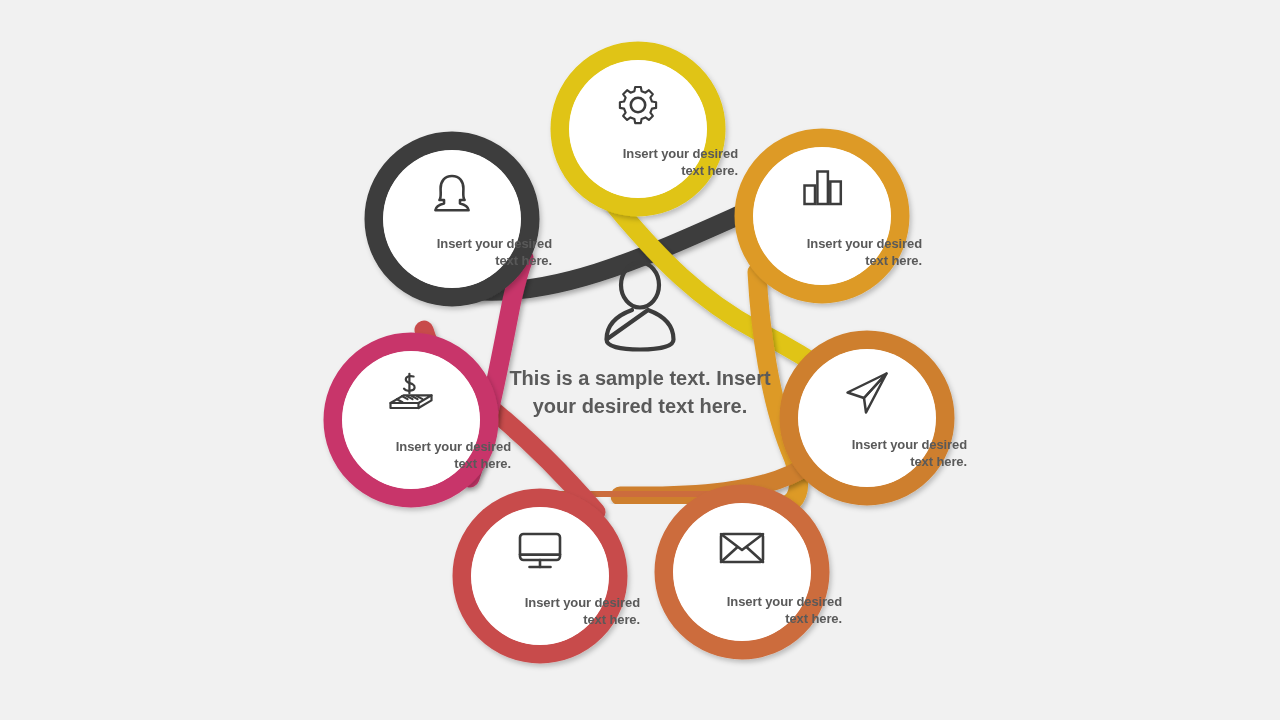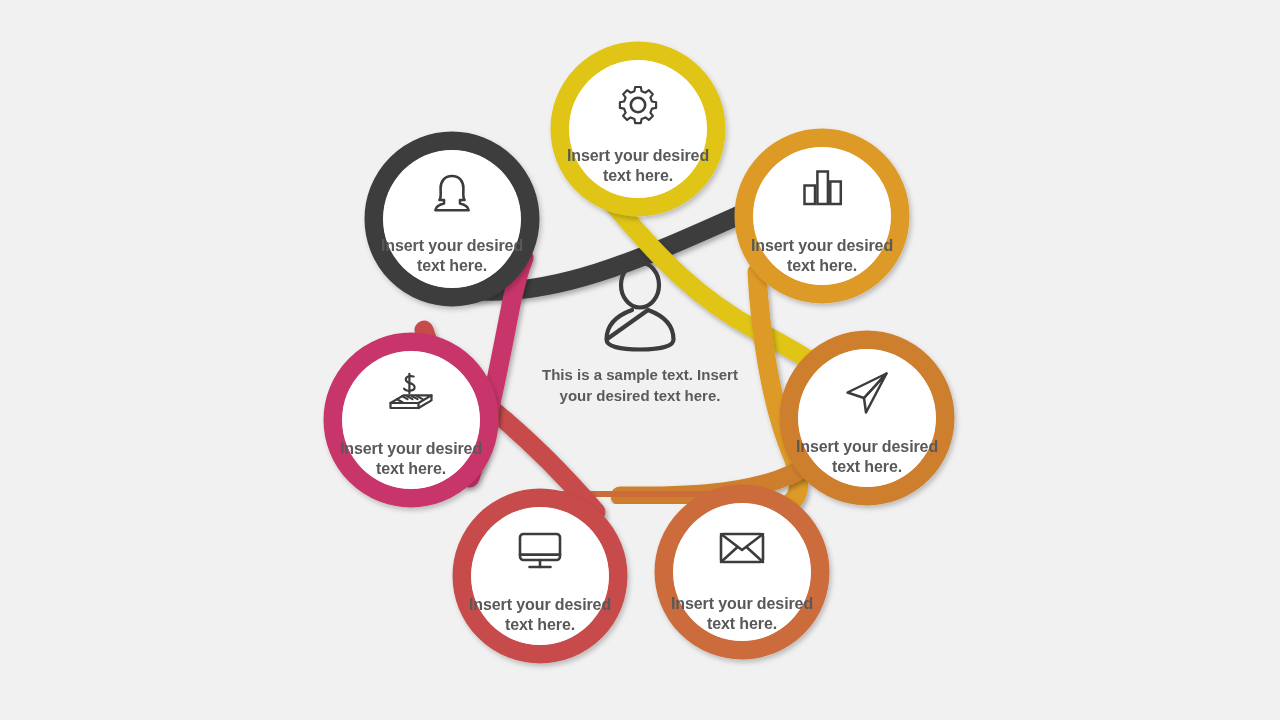--- a/index.html
+++ b/index.html
@@ -21,35 +21,35 @@
   }
   #diagram {
     position: absolute;
     left: 0;
     top: 0;
     width: 1280px;
     height: 720px;
   }
   .node-label {
     position: absolute;
-    text-align: center;
+    text-align: right;
     font-family: "Liberation Sans", sans-serif;
-    font-size: 16px;
+    font-size: 13px;
     font-weight: bold;
     line-height: 1.28;
     color: #595959;
     letter-spacing: -0.1px;
     pointer-events: none;
     white-space: pre-line;
   }
   .center-text {
     position: absolute;
     text-align: center;
     font-family: "Liberation Sans", sans-serif;
-    font-size: 15px;
+    font-size: 20px;
     font-weight: bold;
     line-height: 1.38;
     color: #5a5a5a;
     white-space: pre-line;
   }
 </style>
 </head>
 <body>
 
 <div id="stage">

